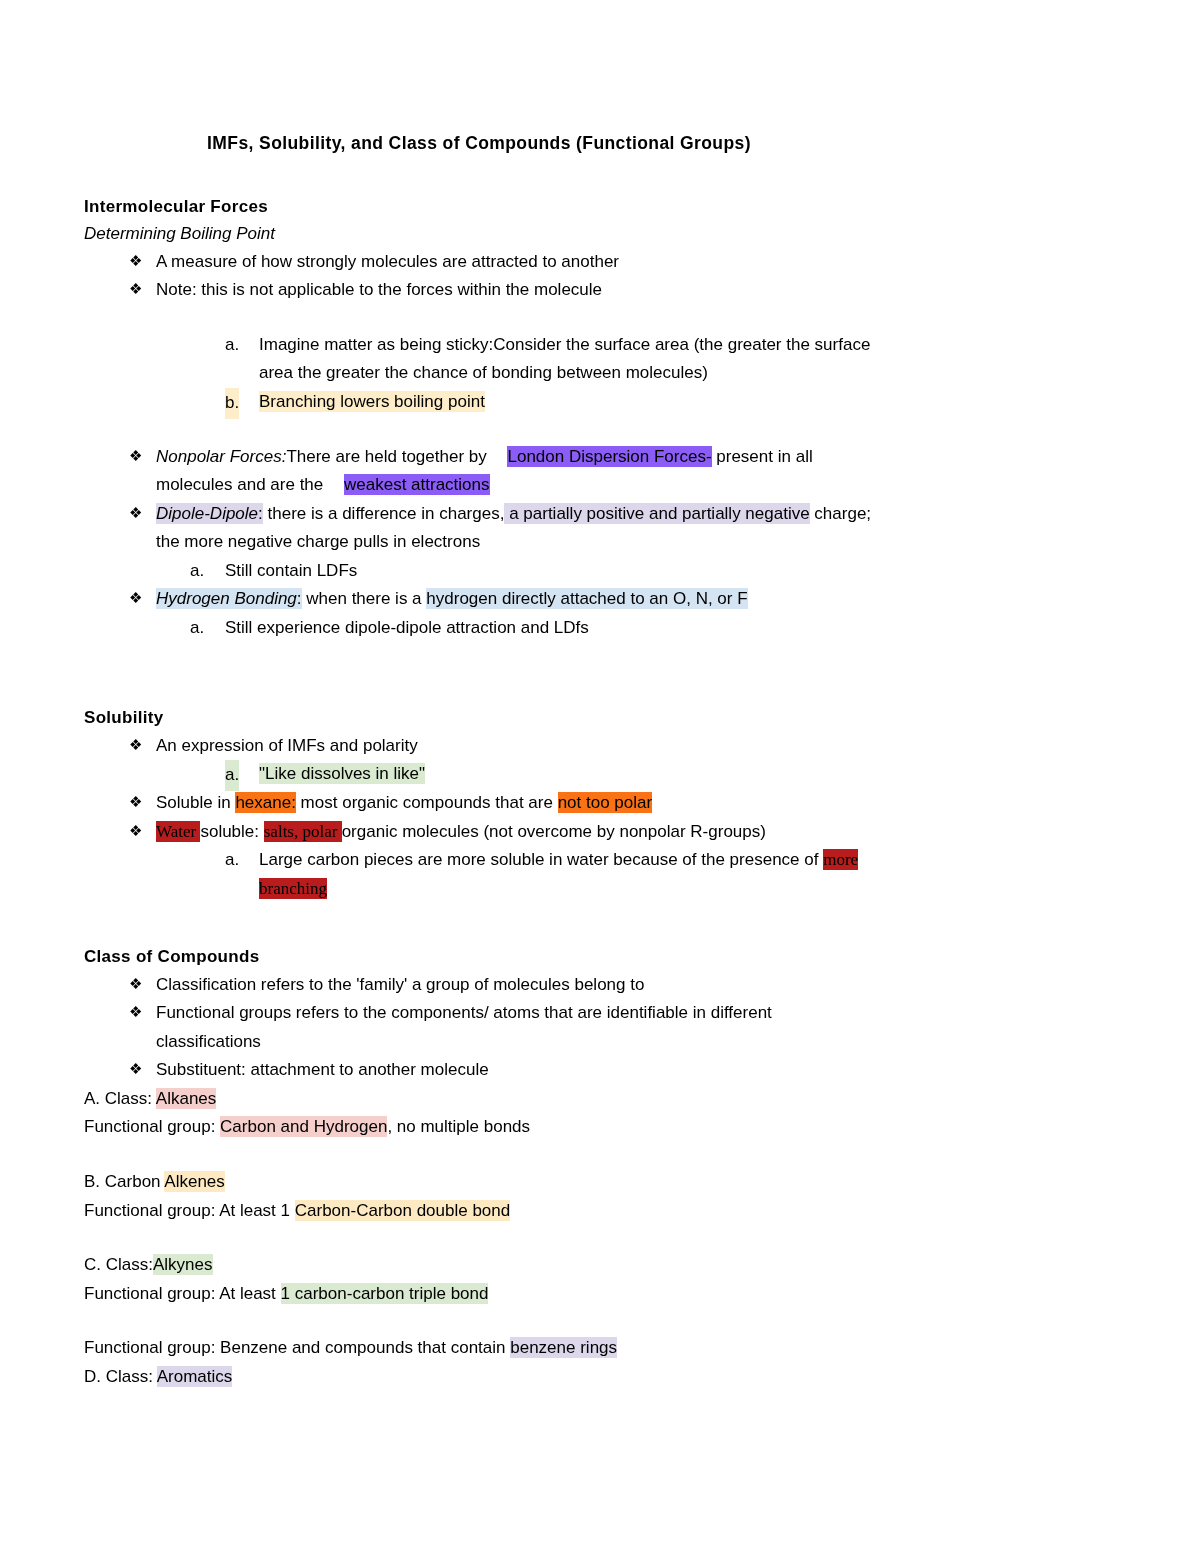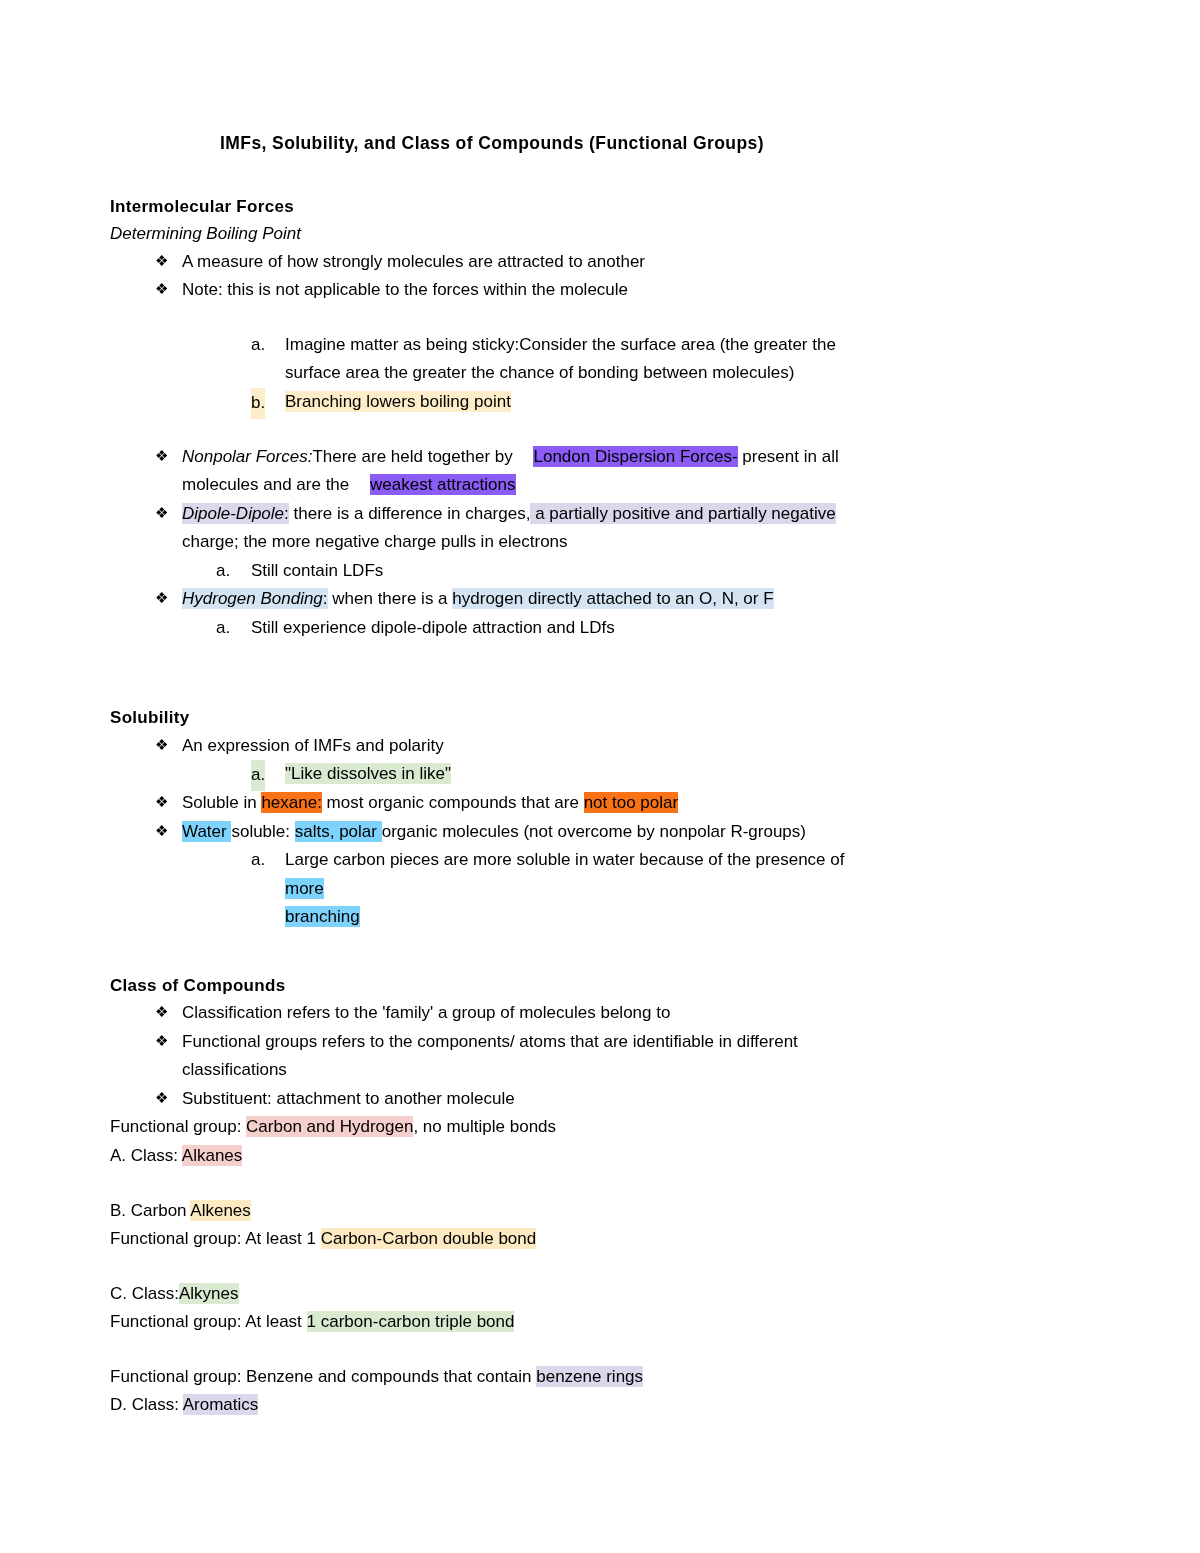--- a/index.html
+++ b/index.html
@@ -12,21 +12,21 @@
     height: 1553px;
     font-family: "Liberation Sans", sans-serif;
     color: #000000;
     -webkit-font-smoothing: none;
   }
   .page {
     position: relative;
     width: 992px;
     height: 1553px;
     box-sizing: border-box;
-    padding: 132px 118px 0 110px;
+    padding: 132px 118px 0 84px;
     background: #ffffff;
   }
   .doc-title {
     text-align: center;
     font-size: 17.5px;
     font-weight: bold;
     letter-spacing: 0.4px;
     margin: 0 0 38px 0;
     line-height: 1.3;
   }
@@ -100,21 +100,21 @@
   .spacer-xxl { height: 62px; }
 
   
   .hl { padding: 1px 0; }
   .hl-yellow   { background: #fdeec9; }
   .hl-pink     { background: #8b5cf6; margin-left: 16px; }
   .hl-purple   { background: #ddd7ec; }
   .hl-blue     { background: #d4e4f2; }
   .hl-green    { background: #d9ead0; }
   .hl-teal     { background: #f97316; }
-  .hl-orange   { background: #7dd3fc; }
+  .hl-orange   { background: #b91c1c; font-family: Liberation Serif, serif; }
   .hl-salmon   { background: #f5cfcc; }
   .hl-cream    { background: #fdeac2; }
   .hl-mint     { background: #d9ead0; }
   .hl-lav      { background: #ddd7ec; }
 </style>
 </head>
 <body>
 
 <div class="page">
 
@@ -207,25 +207,25 @@
   <div class="b1">
     <span class="mk">❖</span>
     <span>Functional groups refers to the components/ atoms that are identifiable in different classifications</span>
   </div>
   <div class="b1">
     <span class="mk">❖</span>
     <span>Substituent: attachment to another molecule</span>
   </div>
 
   <div class="plain-line">
+    <span>A. Class: </span><span class="hl hl-salmon">Alkanes</span>
+  </div>
+  <div class="plain-line">
     <span>Functional group: </span><span class="hl hl-salmon">Carbon and Hydrogen</span><span>, no multiple bonds</span>
   </div>
-  <div class="plain-line">
-    <span>A. Class: </span><span class="hl hl-salmon">Alkanes</span>
-  </div>
 
   <div class="spacer-m"></div>
 
   <div class="plain-line">
     <span>B. Carbon </span><span class="hl hl-cream">Alkenes</span>
   </div>
   <div class="plain-line">
     <span>Functional group: At least 1 </span><span class="hl hl-cream">Carbon-Carbon double bond</span>
   </div>
 

